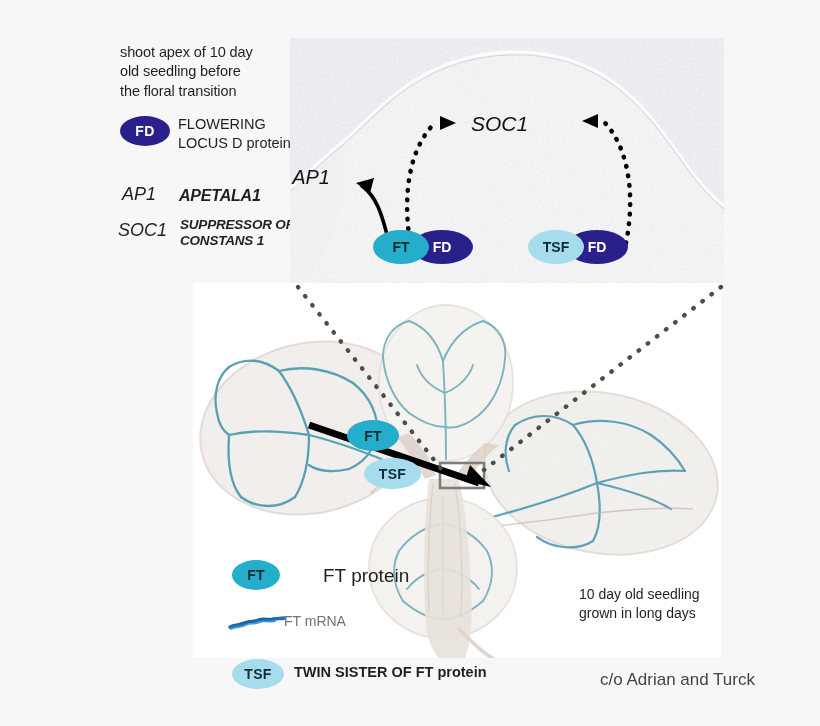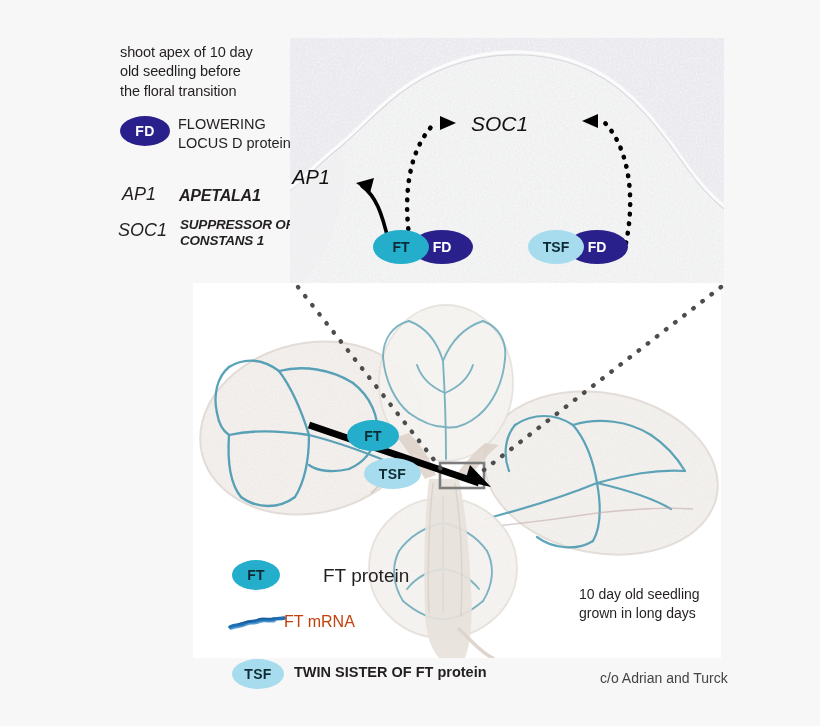--- a/index.html
+++ b/index.html
@@ -68,28 +68,28 @@
   #seedling-svg{display:block;width:528px;height:375px;}
 
   
   #legend-ft-row{left:220px;top:560px;}
   #ft-legend-oval{left:0;top:0;width:48px;height:30px;background:#24aecb;
     color:#0e2c34;font-size:14px;}
   #ft-legend-label{left:59px;top:5px;font-size:19px;color:#231f20;white-space:nowrap;margin-left:32px;}
 
   #legend-mrna-row{left:216px;top:612px;}
   #mrna-glyph{left:0;top:0;width:58px;height:22px;}
-  #mrna-legend-label{left:56px;top:1px;font-size:16px;color:#c2410c;white-space:nowrap;}
+  #mrna-legend-label{left:56px;top:1px;font-size:14px;color:#737373;white-space:nowrap;}
 
   #legend-tsf-row{left:220px;top:659px;}
   #tsf-legend-oval{left:0;top:0;width:52px;height:30px;background:#a7dcee;
     color:#0e2c34;font-size:14px;}
   #tsf-legend-label{left:62px;top:5px;font-size:14.5px;color:#231f20;white-space:nowrap;font-weight:bold;}
 
-  #credit{left:588px;top:670px;font-size:14px;color:#444;white-space:nowrap;}
+  #credit{left:588px;top:670px;font-size:17px;color:#444;white-space:nowrap;}
 
   
   #connector-svg{left:0;top:0;width:820px;height:726px;pointer-events:none;}
 </style>
 </head>
 <body>
 
 <div id="stage">
 
   <div class="abs" id="caption-top">

